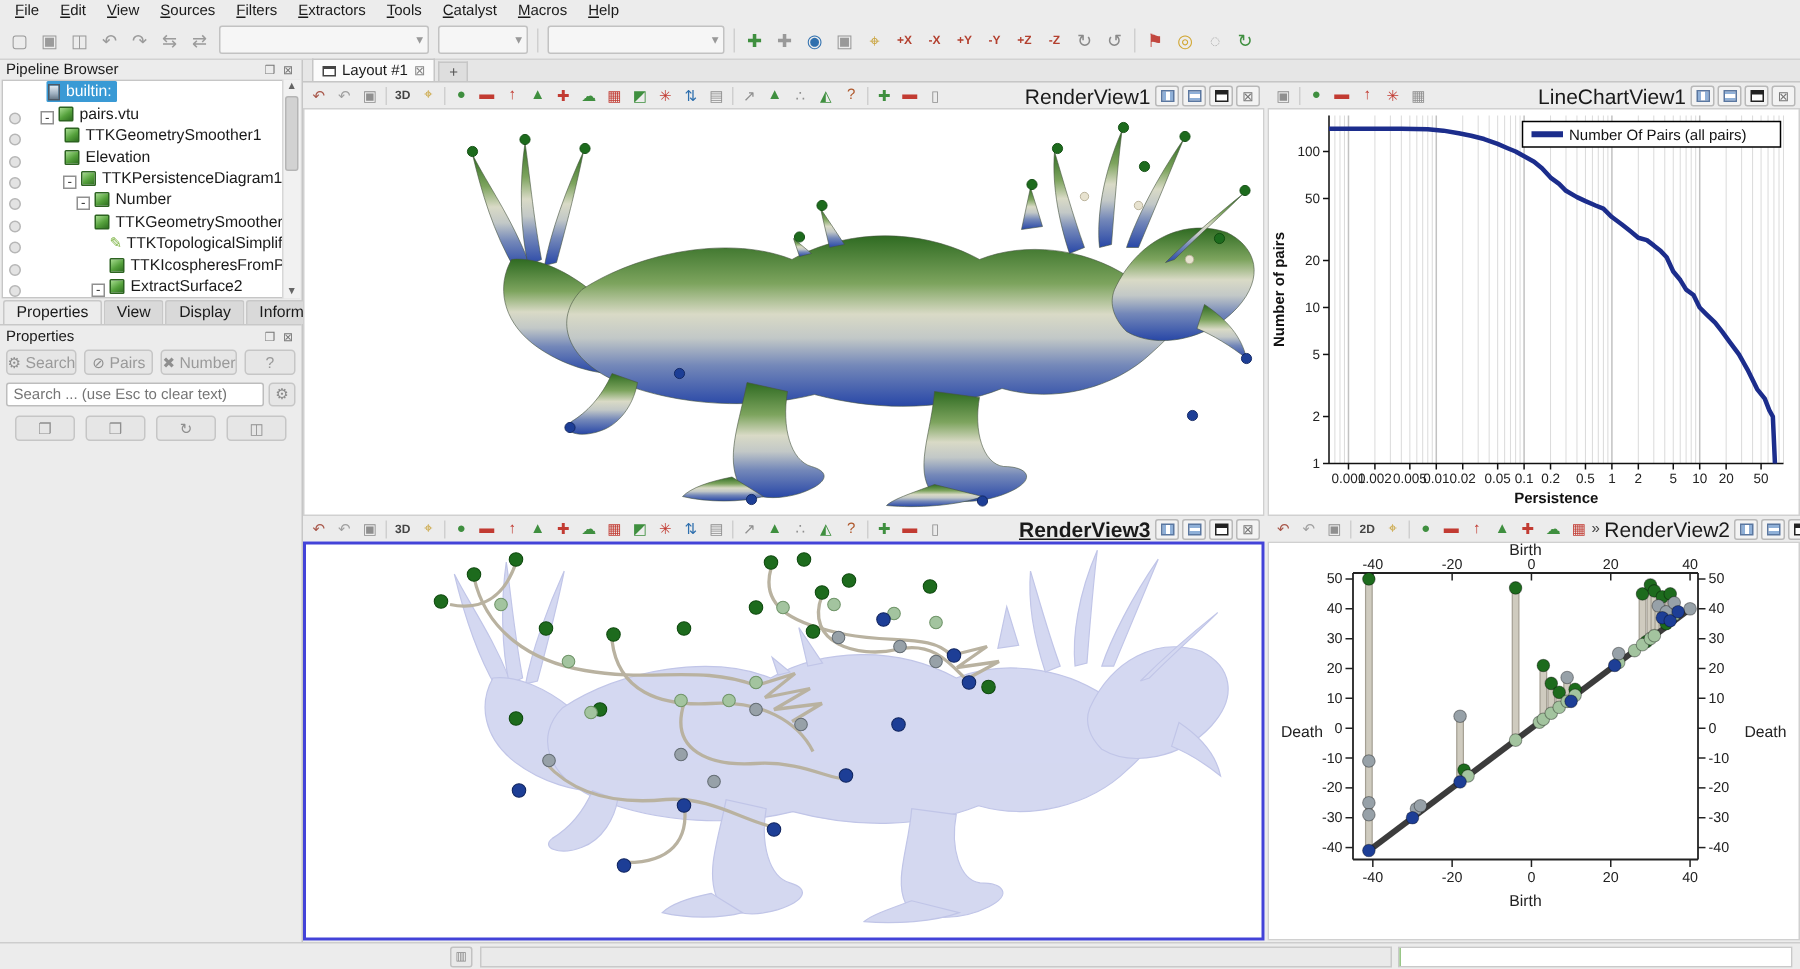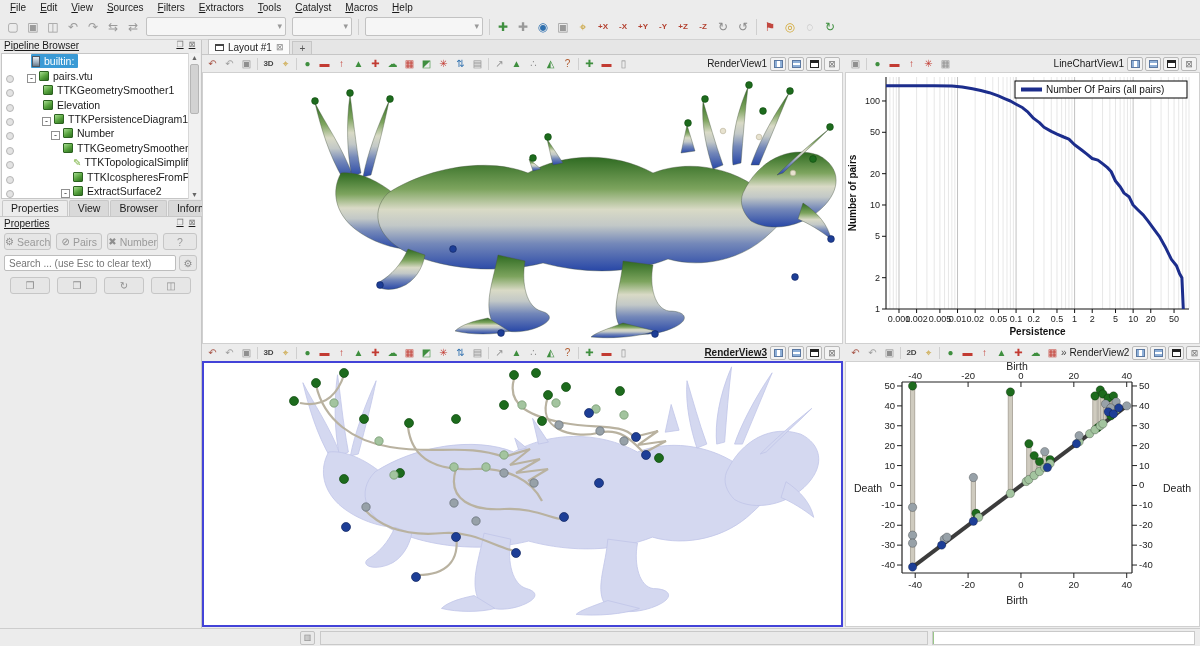--- a/index.html
+++ b/index.html
@@ -9,21 +9,21 @@
   .menubar{position:absolute;left:0;top:0;right:0;height:14px;display:flex;align-items:center;padding-left:3px;background:#ececec;}
   .menu-item{padding:0 7px;font-size:10px;cursor:default;}
   .toolbar{position:absolute;left:0;top:14px;right:0;height:26px;border-bottom:1px solid #d2d2d2;display:flex;align-items:center;padding:0 3px;background:#ececec;}
   .tgroup{display:flex;align-items:center;}
   .ticon{width:20px;height:20px;display:inline-flex;align-items:center;justify-content:center;font-size:12px;flex:0 0 auto;border-radius:3px;}
   .sep{width:1px;height:16px;background:#cfcfcf;margin:0 3px;flex:0 0 auto;}
   .combo{height:19px;border:1px solid #c2c2c2;background:#f6f6f6;border-radius:2px;margin:0 3px;position:relative;flex:0 0 auto;}
   .combo .caret{position:absolute;right:3px;top:3px;font-size:9px;color:#999;}
   
   .dock{position:absolute;left:0;top:40px;width:202px;bottom:18px;border-right:1px solid #c6c6c6;background:#ececec;}
-  .dockheader{height:13px;display:flex;padding:0 4px;font-size:10px;text-decoration:underline;}
+  .dockheader{height:13px;display:flex;align-items:center;padding:0 4px;font-size:10px;}
   .dhbtns{margin-left:auto;display:flex;gap:2px;}
   .dhbtn{font-size:8px;color:#777;width:10px;text-align:center;}
   .tree{position:absolute;left:1px;right:1px;top:13px;height:146px;background:#fff;border:1px solid #c6c6c6;overflow:hidden;}
   .trow{height:14.4px;display:flex;align-items:flex-end;font-size:10.5px;white-space:nowrap;}
   .eye{width:8px;height:8px;border-radius:50%;background:#e3e3e3;border:1px solid #b6b6b6;margin:0 4px;flex:0 0 auto;}
   .eye.hide{visibility:hidden;}
   .expander{width:9px;height:9px;border:1px solid #909090;background:#fff;font-size:9px;line-height:6px;text-align:center;color:#333;margin-right:2px;flex:0 0 auto;}
   .trowin{display:flex;align-items:center;padding:1px 4px 1px 1px;border-radius:1px;}
   .trowin.sel{background:#3a9ad5;color:#fff;}
   .cube{width:10px;height:10px;background:linear-gradient(145deg,#a6dc8f 0%,#55a13c 55%,#2f7021 100%);border:1px solid #2c6320;border-radius:1px;margin-right:4px;flex:0 0 auto;}
@@ -53,21 +53,21 @@
   .closeicon{font-size:9px;color:#888;}
   .plustab{width:20px;height:13px;border:1px solid #c6c6c6;border-bottom:none;background:#dedede;display:flex;align-items:center;justify-content:center;font-size:10px;color:#555;margin-left:2px;}
   .cell{position:absolute;display:flex;flex-direction:column;}
   #cell-rv1{left:0;top:15px;width:641px;height:289px;}
   #cell-lc{left:643px;top:15px;right:0;height:289px;}
   #cell-rv3{left:0;top:304px;width:641px;height:283px;}
   #cell-rv2{left:643px;top:304px;right:0;height:283px;}
   .vtoolbar{height:17px;display:flex;align-items:center;padding:0 2px;}
   .vtoolbar .ticon{width:17px;height:15px;font-size:10px;border-radius:2px;}
   .vtoolbar .sep{height:12px;margin:0 2px;}
-  .vtitle{margin-left:auto;font-size:10px;padding:0 3px;white-space:nowrap;}
+  .vtitle{margin-left:auto;font-size:14px;padding:0 3px;white-space:nowrap;}
   .vtitle.active{font-weight:bold;text-decoration:underline;}
   .overflowmark{font-size:10px;color:#444;margin-left:auto;}
   .overflowmark + .vtitle{margin-left:0;}
   .winbtns{display:flex;gap:2px;margin-right:1px;flex:0 0 auto;}
   .wbtn{width:16px;height:14px;border:1px solid #b9b9b9;border-radius:2px;background:#f3f3f3;display:flex;align-items:center;justify-content:center;}
   .sh{width:9px;height:8px;background:linear-gradient(90deg,#8fb0d8 30%,#fff 30%,#fff 70%,#8fb0d8 70%);border:1px solid #5a77a0;}
   .sv{width:9px;height:8px;background:linear-gradient(#8fb0d8 30%,#fff 30%,#fff 70%,#8fb0d8 70%);border:1px solid #5a77a0;}
   .mx{width:9px;height:8px;border:1px solid #222;border-top:3px solid #222;background:#fff;}
   .cl{font-size:9px;color:#777;line-height:8px;}
   .vcontent{flex:1;background:#fff;border:1px solid #d0d0d0;position:relative;overflow:hidden;}
@@ -236,21 +236,21 @@
       </div>
     </div>
   <div class="vscroll" style="top:13px;height:146px;bottom:auto;right:1px;">
     <span class="up">▲</span>
     <span class="dn">▼</span>
     <span class="vthumb"></span>
   </div>
   <div class="ptabs" id="ptabs">
       <span class="ptab active">Properties</span>
       <span class="ptab">View</span>
-      <span class="ptab">Browser</span>
+      <span class="ptab">Display</span>
       <span class="ptab">Information</span>
     </div>
   <div class="pheader dockheader">
     <span>Properties</span>
     <span class="dhbtns">
       <span class="dhbtn">❐</span>
       <span class="dhbtn">⊠</span>
     </span>
   </div>
   <div class="pbtnrow">

